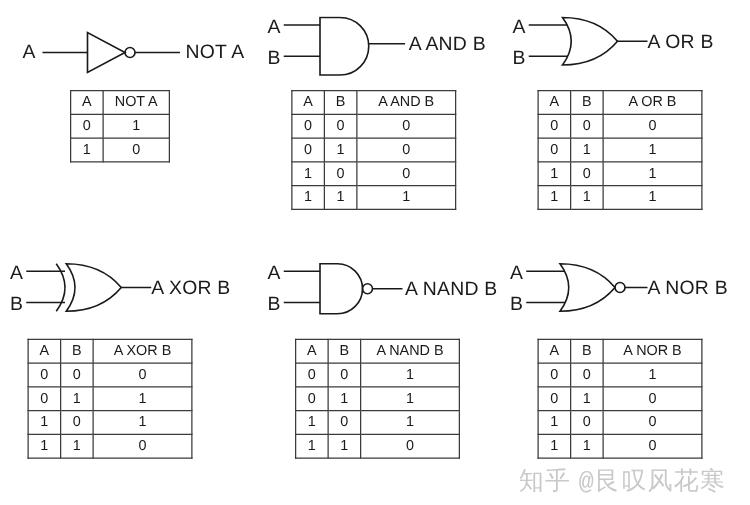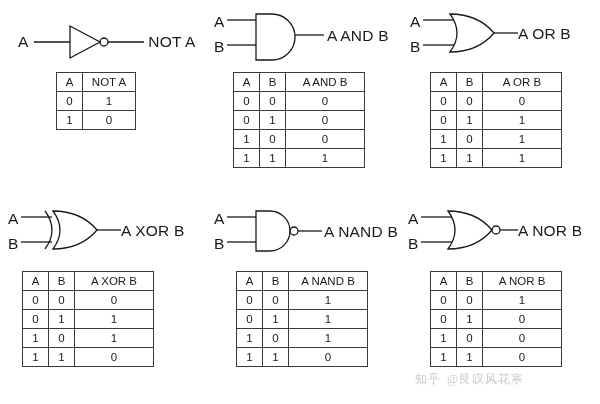--- a/index.html
+++ b/index.html
@@ -62,25 +62,25 @@
   }
   .tt-narrow { width: 25px; }
   .tt-wide   { width: 78px; }
   .tt-wide-sm{ width: 52px; }
 
   
   .watermark {
     position: absolute;
     left: 415px;
     top: 371px;
-    font-size: 12px;
+    font-size: 20px;
     color: #c9c9c9;
     white-space: nowrap;
     letter-spacing: 1px;
-    font-family: Liberation Serif, serif;
+    font-family: Liberation Mono, monospace;
     pointer-events: none;
   }
   .wm-logo { margin-right: 6px; }
 </style>
 </head>
 <body>
 
 <div class="canvas">
 
   <div class="gate-block" style="left:18px; top:20px;">

